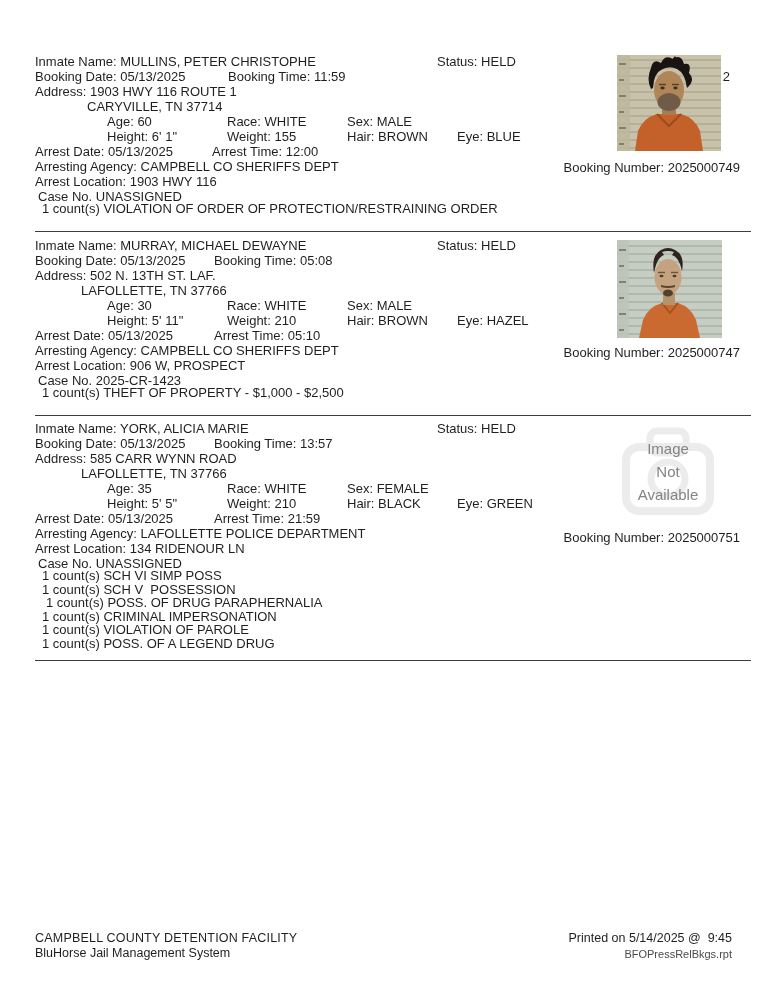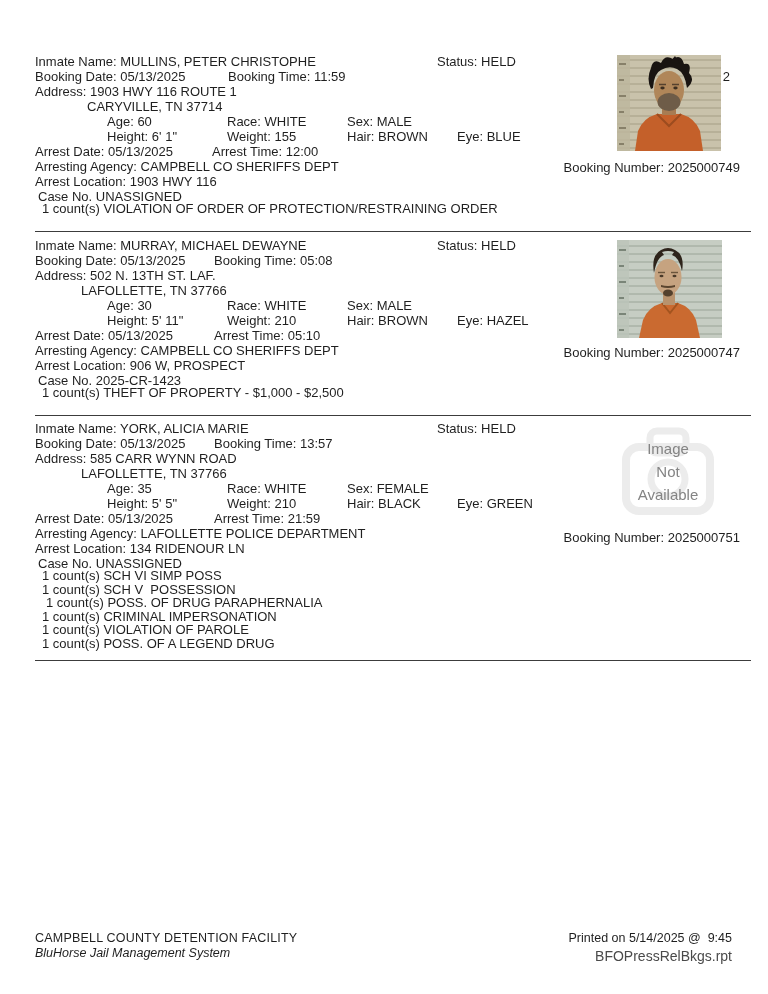--- a/index.html
+++ b/index.html
@@ -14,23 +14,23 @@
   .pos { position:absolute; white-space:pre; }
   .sep { position:absolute; left:35px; width:716px; height:0; border-top:1.2px solid #3c3c3c; }
   .bookno { position:absolute; right:28px; white-space:pre; }
   .photo { position:absolute; display:block; }
   .na-box { position:absolute; left:616px; top:4px; width:104px; height:96px; }
   .na-box svg { position:absolute; left:0; top:0; }
   .na-text { position:relative; padding-top:12px; text-align:center;
              font-size:15px; line-height:23px; color:#848484; }
   .pagnum { position:absolute; right:38px; top:32px;margin-top:37px; }
   .ft-facility { position:absolute; left:35px; top:931px; font-size:12.5px; letter-spacing:.2px; }
-  .ft-system   { position:absolute; left:35px; top:946px; font-size:12.5px; font-style:italic; }
+  .ft-system   { position:absolute; left:35px; top:946px; font-size:12.5px; }
   .ft-printed  { position:absolute; right:36px; top:931px; font-size:12.5px; white-space:pre; }
-  .ft-report   { position:absolute; right:36px; top:948px; font-size:14px; color:#4a4a4a; }
+  .ft-report   { position:absolute; right:36px; top:948px; font-size:11px; color:#4a4a4a; }
 </style>
 </head>
 <body>
 
 <div class="page">
 
   <div class="pagnum">Page: 2 of 2</div>
 
   <section class="record" style="top:54px; height:178px;">
     <div class="ln" style="top:0">

